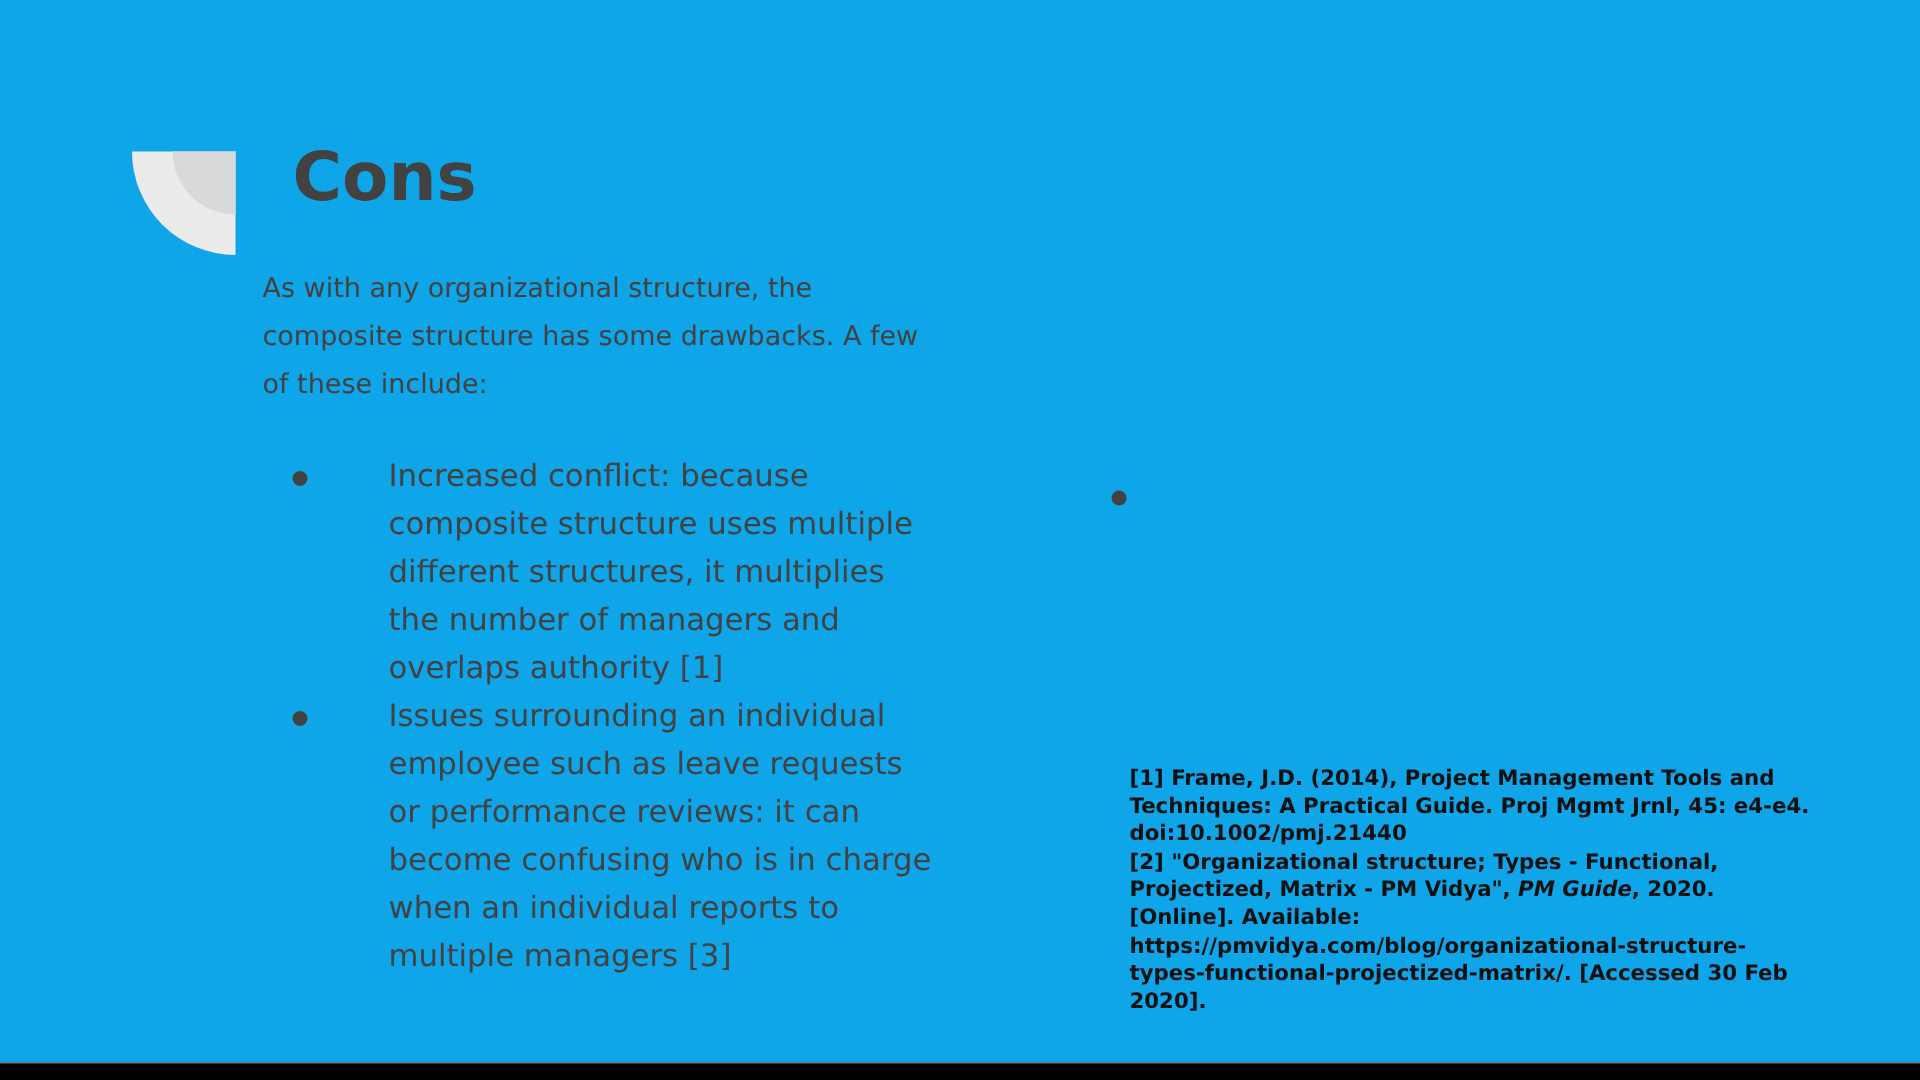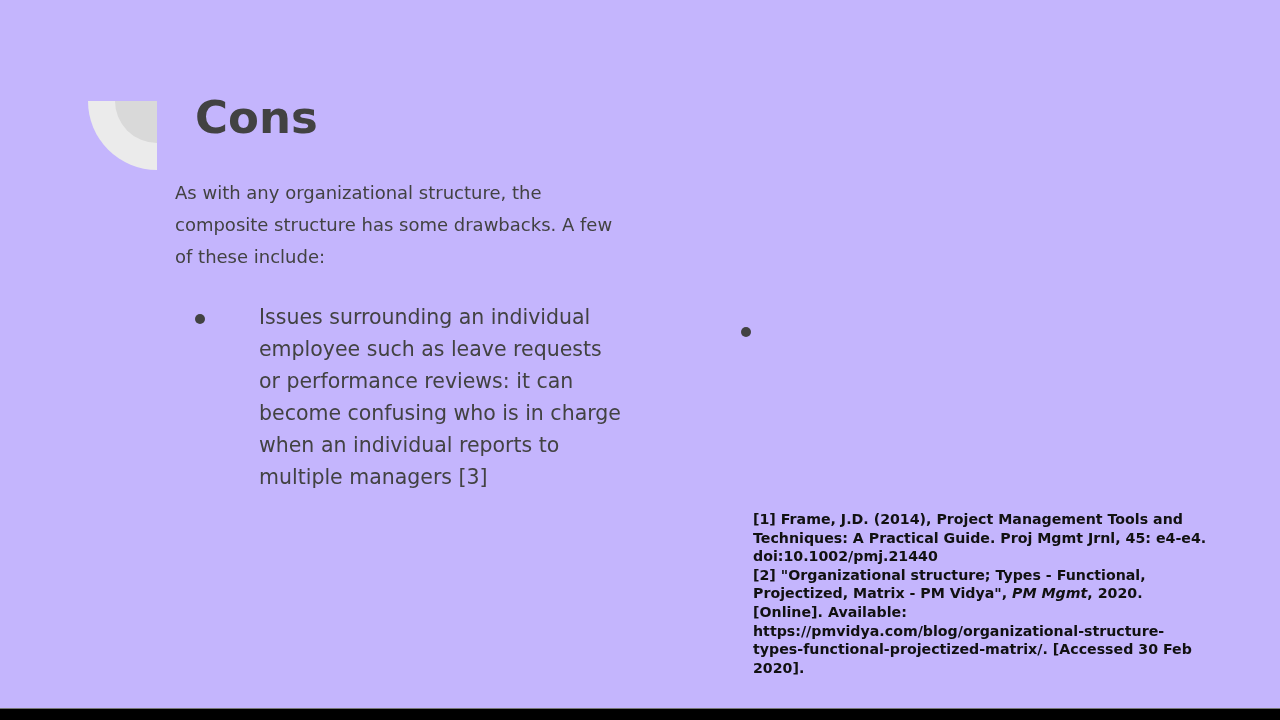--- a/index.html
+++ b/index.html
@@ -1,18 +1,18 @@
 <!DOCTYPE html>
 <html><head>
 <meta charset="utf-8">
 <style>
   html, body { margin:0; padding:0; }
   body { width:1280px; height:720px; background:#ffffff; position:relative; overflow:hidden;
          font-family:"DejaVu Sans", sans-serif; color:#424242; }
-  .slide { position:absolute; left:0; top:0; width:1280px; height:708px; background:#c4b5fd; }
+  .slide { position:absolute; left:0; top:0; width:1280px; height:708px; background:#0ea5e9; }
   .bottom-bar { position:absolute; left:0; top:708px; width:1280px; height:12px; background:#000; border-top:1px solid #777; box-sizing:border-box; }
   .corner-outer { position:absolute; left:88px; top:101px; width:69px; height:69px;
                   background:#ebebeb; border-bottom-left-radius:69px; }
   .corner-inner { position:absolute; left:115px; top:101px; width:42px; height:42px;
                   background:#d9d9d9; border-bottom-left-radius:42px; }
   .title { position:absolute; left:195px; top:88px; font-size:45px; font-weight:bold;
            color:#424242; letter-spacing:0px; line-height:60px; }
   .intro { position:absolute; left:175px; top:177px; width:450px; font-size:18px; line-height:32px; color:#424242; }
   ul.bullets { position:absolute; margin:0; padding:0; list-style:none; font-size:20.5px; line-height:32px; color:#424242; }
   ul.bullets li { position:relative; padding-left:64px; }
@@ -30,29 +30,33 @@
   <div class="corner-outer"></div>
   <div class="corner-inner"></div>
 
   <div class="title">Cons</div>
 
   <div class="intro">As with any organizational structure, the composite structure has some drawbacks. A few of these include:</div>
 
   <ul class="bullets left-list">
     <li>
       <span class="dot"></span>
+      <span>Increased conflict: because composite structure uses multiple different structures, it multiplies the number of managers and overlaps authority [1]</span>
+    </li>
+    <li>
+      <span class="dot"></span>
       <span>Issues surrounding an individual employee such as leave requests or performance reviews: it can become confusing who is in charge when an individual reports to multiple managers [3]</span>
     </li>
   </ul>
 
   <ul class="bullets right-list">
     <li>
       <span class="dot"></span>
     </li>
   </ul>
 
   <div class="refs">
     <p>[1] Frame, J.D. (2014), Project Management Tools and Techniques: A Practical Guide. Proj Mgmt Jrnl, 45: e4-e4. doi:10.1002/pmj.21440</p>
-    <p><span>[2] "Organizational structure; Types - Functional, Projectized, Matrix - PM Vidya", </span><i>PM Mgmt</i><span>, 2020. [Online]. Available: https://pmvidya.com/blog/organizational-structure-types-functional-projectized-matrix/. [Accessed 30 Feb 2020].</span></p>
+    <p><span>[2] "Organizational structure; Types - Functional, Projectized, Matrix - PM Vidya", </span><i>PM Guide</i><span>, 2020. [Online]. Available: https://pmvidya.com/blog/organizational-structure-types-functional-projectized-matrix/. [Accessed 30 Feb 2020].</span></p>
   </div>
 </div>
 
 <div class="bottom-bar"></div>
 
 </body></html>

